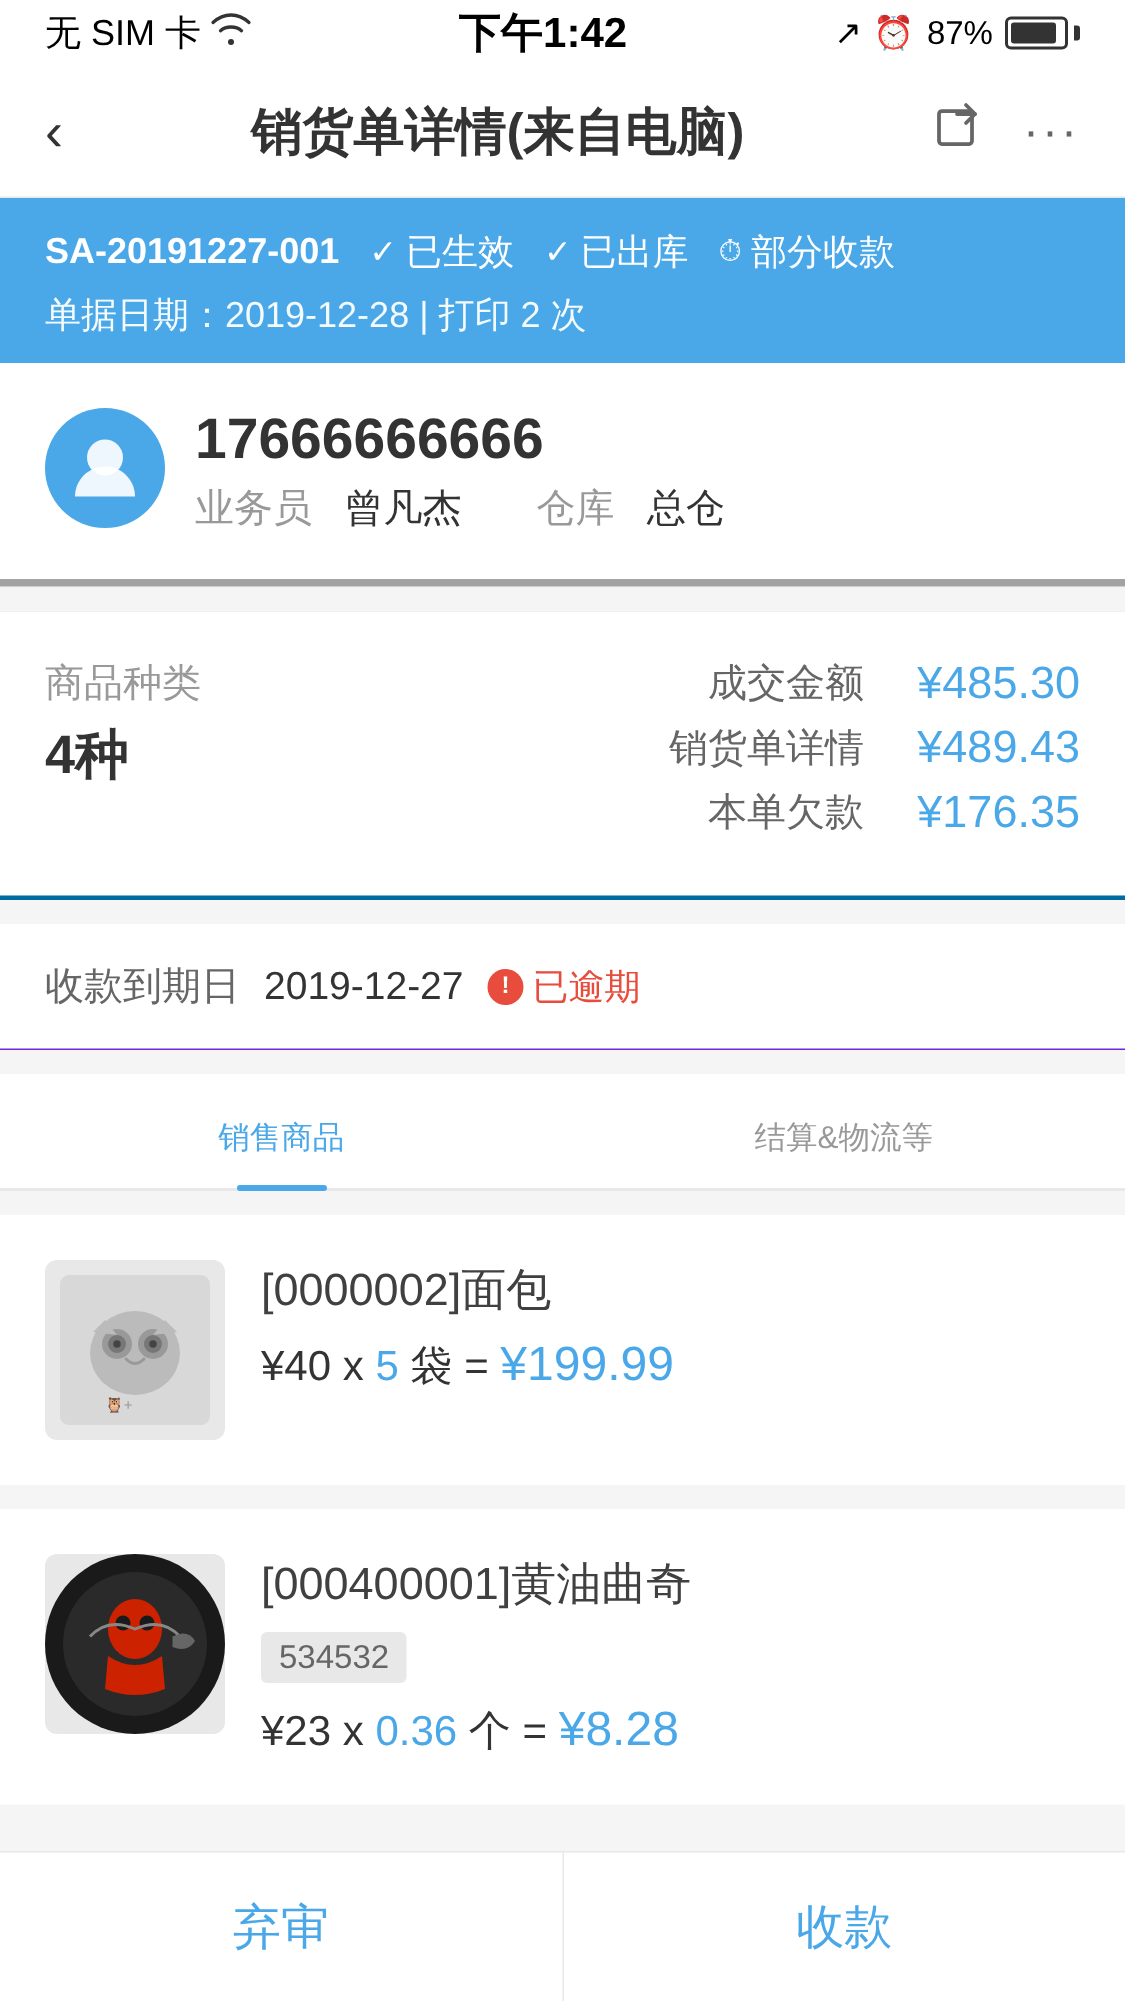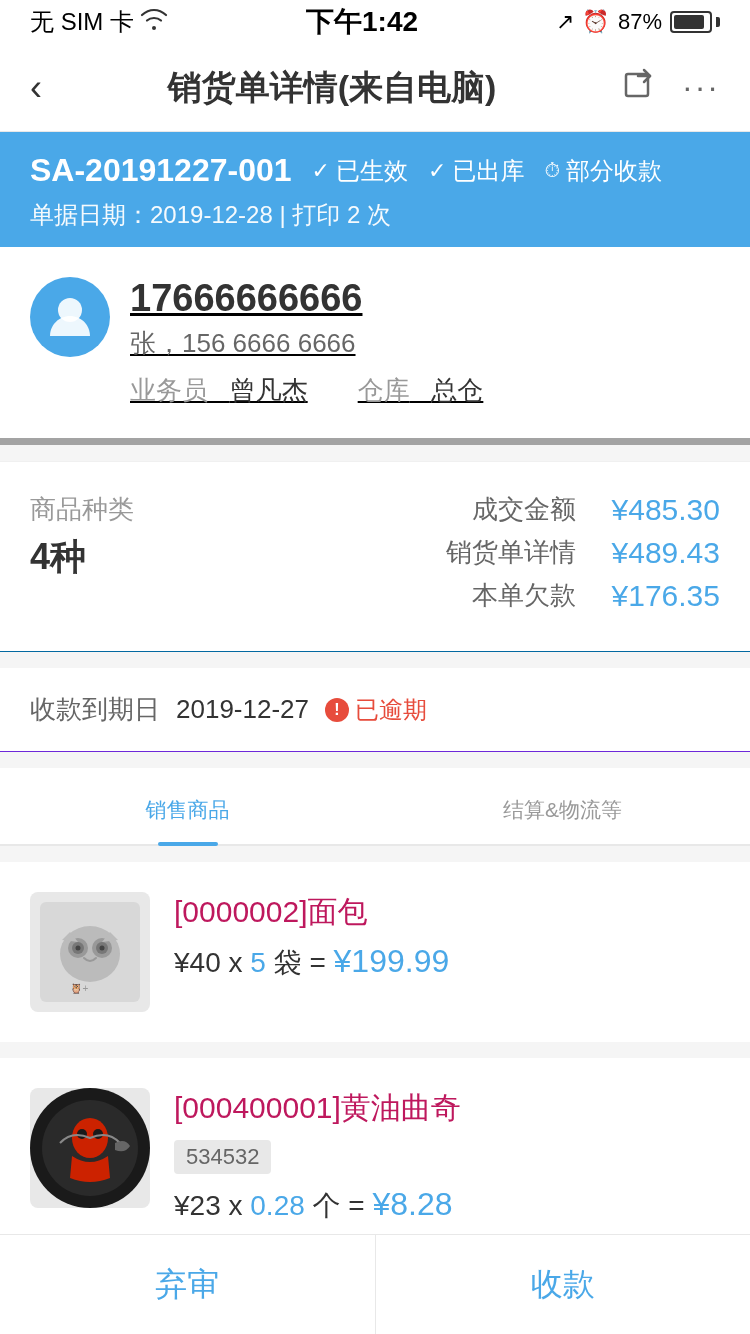--- a/index.html
+++ b/index.html
@@ -61,21 +61,21 @@
       background: #4aa8e8;
       padding: 20px 30px 16px;
     }
     .header-banner-top {
       display: flex;
       align-items: center;
       gap: 20px;
       margin-bottom: 10px;
     }
     .order-id {
-      font-size: 32px;
+      font-size: 24px;
       font-weight: 700;
       color: #fff;
     }
     .badge {
       display: inline-flex;
       align-items: center;
       gap: 6px;
       font-size: 24px;
       color: #fff;
     }
@@ -87,22 +87,21 @@
       opacity: 0.95;
     }
 
     
     .customer-section {
       background: #fff;
       padding: 30px;
       display: flex;
       align-items: flex-start;
       gap: 20px;
-      border-bottom: 7px solid #a3a3a3;
-      text-decoration: underline;
+      border-bottom: 5px solid #a3a3a3;
     }
     .avatar {
       width: 80px;
       height: 80px;
       background: #4aa8e8;
       border-radius: 50%;
       display: flex;
       align-items: center;
       justify-content: center;
       flex-shrink: 0;
@@ -118,21 +117,21 @@
     }
     .meta-label { color: #999; }
     .meta-value { color: #333; }
 
     
     .stats-section {
       background: #fff;
       padding: 30px;
       margin-top: 16px;
       border-top: 1px solid #f0f0f0;
-      border-bottom: 1px solid #0369a1;
+      border-bottom: 3px solid #0369a1;
     }
     .stats-row {
       display: flex;
       justify-content: space-between;
       align-items: flex-start;
     }
     .stats-right { text-align: right; }
     .stat-line {
       display: flex;
       justify-content: flex-end;
@@ -220,21 +219,21 @@
       background: #e8e8e8;
       border-radius: 8px;
       flex-shrink: 0;
       overflow: hidden;
       display: flex;
       align-items: center;
       justify-content: center;
     }
 
     .product-info { flex: 1; }
-    .product-name { font-size: 30px; color: #be185d; font-weight: 500; margin-bottom: 10px; }
+    .product-name { font-size: 30px; color: #404040; font-weight: 500; margin-bottom: 10px; }
     .product-tag {
       display: inline-block;
       background: #e8e8e8;
       color: #666;
       font-size: 22px;
       padding: 4px 12px;
       border-radius: 4px;
       margin-bottom: 12px;
     }
     .product-price-line { font-size: 28px; color: #333; }
@@ -328,21 +327,20 @@
 
 <div class="customer-section" style="background:#fff; margin-top:0;">
   <div class="avatar">
     <svg width="50" height="50" viewBox="0 0 50 50" fill="none">
       <circle cx="25" cy="18" r="12" fill="#fff" opacity="0.9"></circle>
       <path d="M5 44c0-11 8.95-20 20-20s20 8.95 20 20" fill="#fff" opacity="0.9"></path>
     </svg>
   </div>
   <div class="customer-info">
     <div class="customer-name">17666666666</div>
-    <div class="customer-phone">张，156 6666 6666</div>
     <div class="customer-meta">
       <span>
         <span class="meta-label">业务员</span>
         &nbsp;
         <span class="meta-value">曾凡杰</span>
       </span>
       <span>
         <span class="meta-label">仓库</span>
         &nbsp;
         <span class="meta-value">总仓</span>
@@ -440,21 +438,21 @@
 
         <path d="M85 55 Q95 50 100 58 Q95 66 85 62 Z" fill="#666"></path>
       </svg>
     </div>
     <div class="product-info">
       <div class="product-name">[000400001]黄油曲奇</div>
       <div class="product-tag">534532</div>
       <div class="product-price-line">
         <span>¥23</span>
         <span> x </span>
-        <span class="price-highlight">0.28</span>
+        <span class="price-highlight">0.36</span>
         <span>个</span>
         <span> = </span>
         <span class="price-total">¥8.28</span>
       </div>
     </div>
   </div>
 
 </div>
 
 <div class="bottom-bar">

